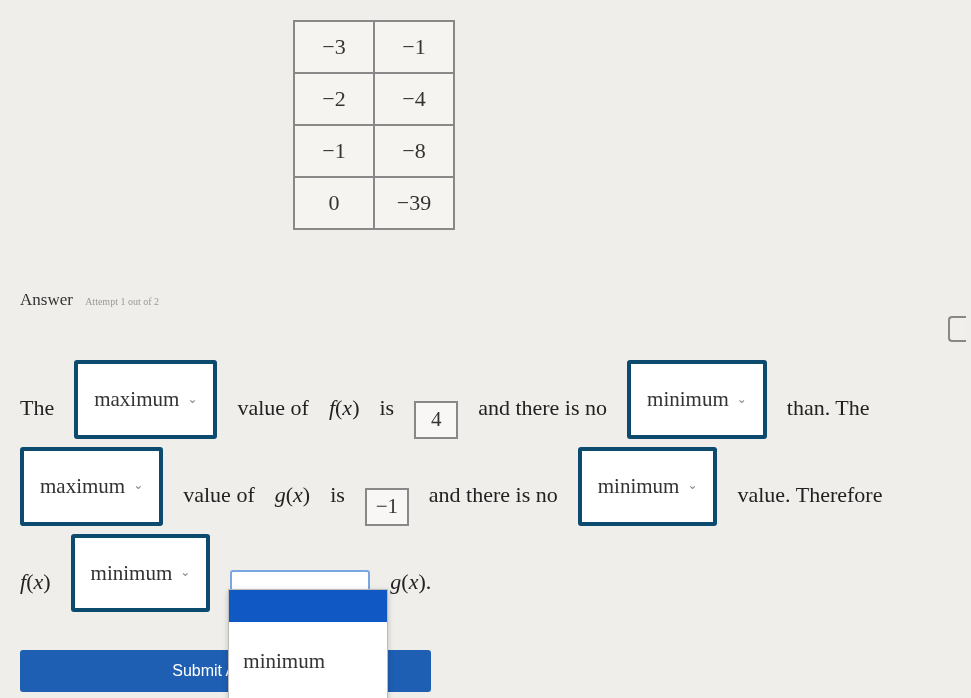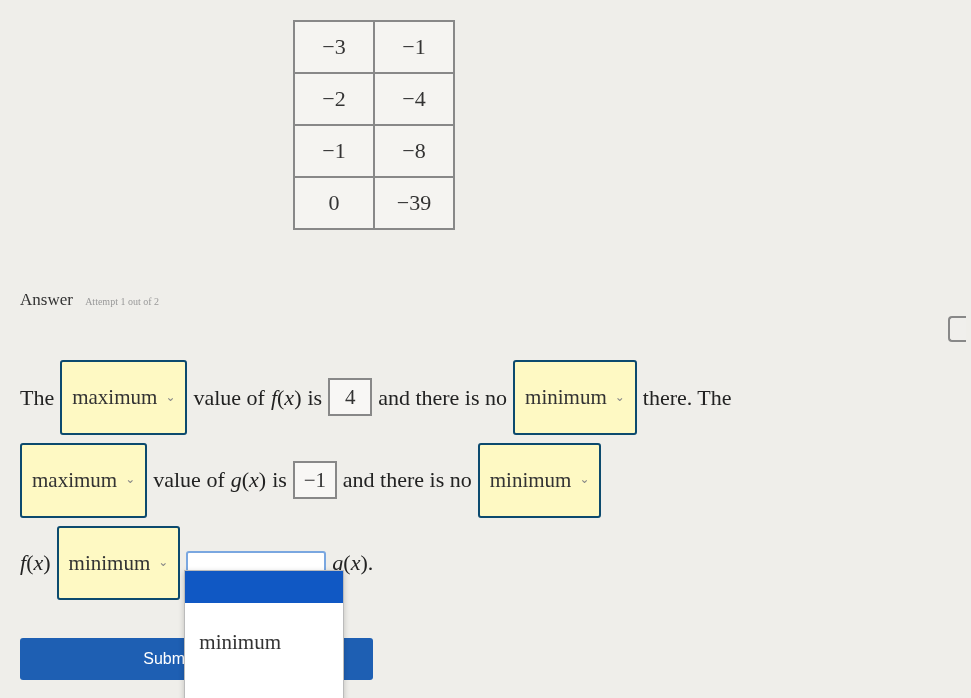--- a/index.html
+++ b/index.html
@@ -58,47 +58,47 @@
 
     .sentence-block {
       margin-top: 50px;
       font-size: 22px;
       color: #222;
       line-height: 2.8;
     }
 
     .sentence-row {
       display: flex;
-      align-items: center;
+      align-items: flex-end;
       flex-wrap: wrap;
-      gap: 6px;
+      gap: 20px;
       margin-bottom: 8px;
     }
 
     .math-func {
       font-style: italic;
       font-family: 'Times New Roman', serif;
     }
 
     .paren {
       font-family: 'Times New Roman', serif;
     }
 
     .math-var {
       font-style: italic;
       font-family: 'Times New Roman', serif;
     }
 
     .dropdown {
       display: inline-flex;
       align-items: center;
-      background: #fef9c3;
-      border: 2px solid #0c4a6e;
+      background: #ffffff;
+      border: 4px solid #0c4a6e;
       border-radius: 3px;
-      padding: 6px 10px;
+      padding: 6px 16px;
       font-size: 21px;
       color: #333;
       gap: 8px;
       cursor: pointer;
     }
 
     .dropdown-open {
       background: #fff;
       border: 2px solid #7aa7e0;
       padding: 6px 10px;
@@ -232,37 +232,38 @@
       </span>
       <span>value of</span>
       <span><span class="math-func">f</span><span class="paren">(</span><span class="math-var">x</span><span class="paren">)</span></span>
       <span>is</span>
       <span class="value-box">4</span>
       <span>and there is no</span>
       <span class="dropdown">
         <span>minimum</span>
         <span class="chevron">⌄</span>
       </span>
-      <span>there. The</span>
+      <span>than. The</span>
     </div>
 
     <div class="sentence-row">
       <span class="dropdown">
         <span>maximum</span>
         <span class="chevron">⌄</span>
       </span>
       <span>value of</span>
       <span><span class="math-func">g</span><span class="paren">(</span><span class="math-var">x</span><span class="paren">)</span></span>
       <span>is</span>
       <span class="value-box">−1</span>
       <span>and there is no</span>
       <span class="dropdown">
         <span>minimum</span>
         <span class="chevron">⌄</span>
       </span>
+      <span>value. Therefore</span>
     </div>
 
     <div class="last-row-wrap">
       <div class="left-col">
         <div class="sentence-row">
           <span><span class="math-func">f</span><span class="paren">(</span><span class="math-var">x</span><span class="paren">)</span></span>
           <span class="dropdown">
             <span>minimum</span>
             <span class="chevron">⌄</span>
           </span>

